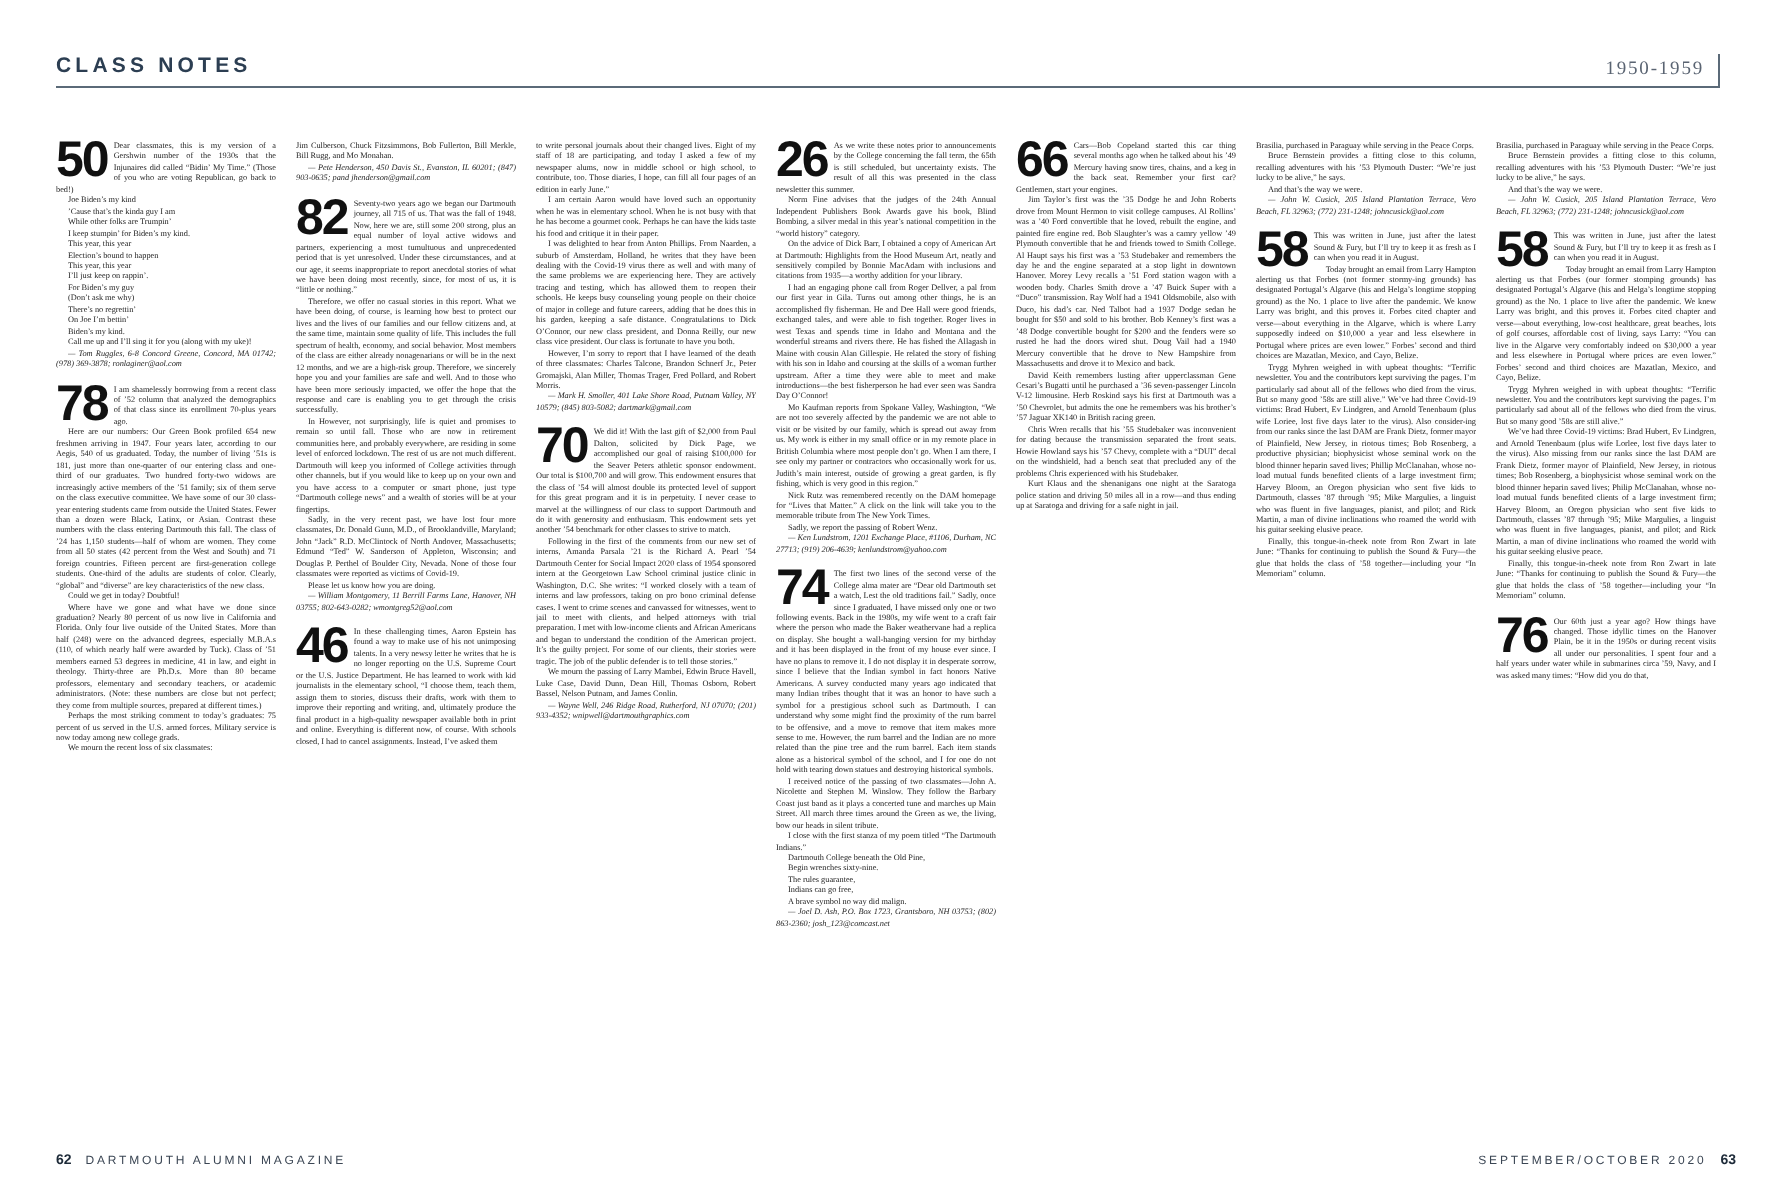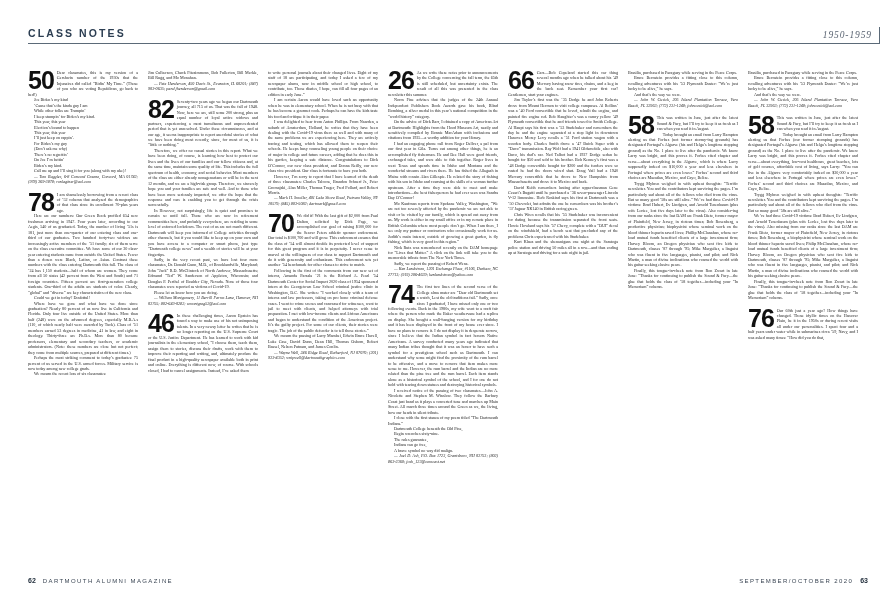--- a/index.html
+++ b/index.html
@@ -11,39 +11,38 @@
   }
   .page {
     position: relative;
     width: 896px; height: 600px;
     padding: 0;
   }
 
   
   .masthead {
     position: absolute;
-    left: 28px; top: 22px; right: 16px;
+    left: 28px; top: 22px; right: 36px;
     height: 22px;
     display: flex;
     align-items: flex-end;
     justify-content: space-between;
     border-bottom: 1.3px solid #5b6a78;
   }
   .masthead-title {
     font-family: "Liberation Sans", sans-serif;
     font-size: 10.5px;
     font-weight: bold;
     letter-spacing: 2.1px;
     color: #2c3e52;
     line-height: 13px;
     padding-bottom: 3px;
   }
   .masthead-range {
     font-family: "Liberation Serif", serif;
-    font-style: italic;
     font-size: 9.5px;
     letter-spacing: 0.9px;
     color: #5a6472;
     padding-bottom: 3px;
     padding-right: 7px;
     border-right: 1.3px solid #5b6a78;
     height: 16px;
     display: flex;
     align-items: flex-end;
   }

